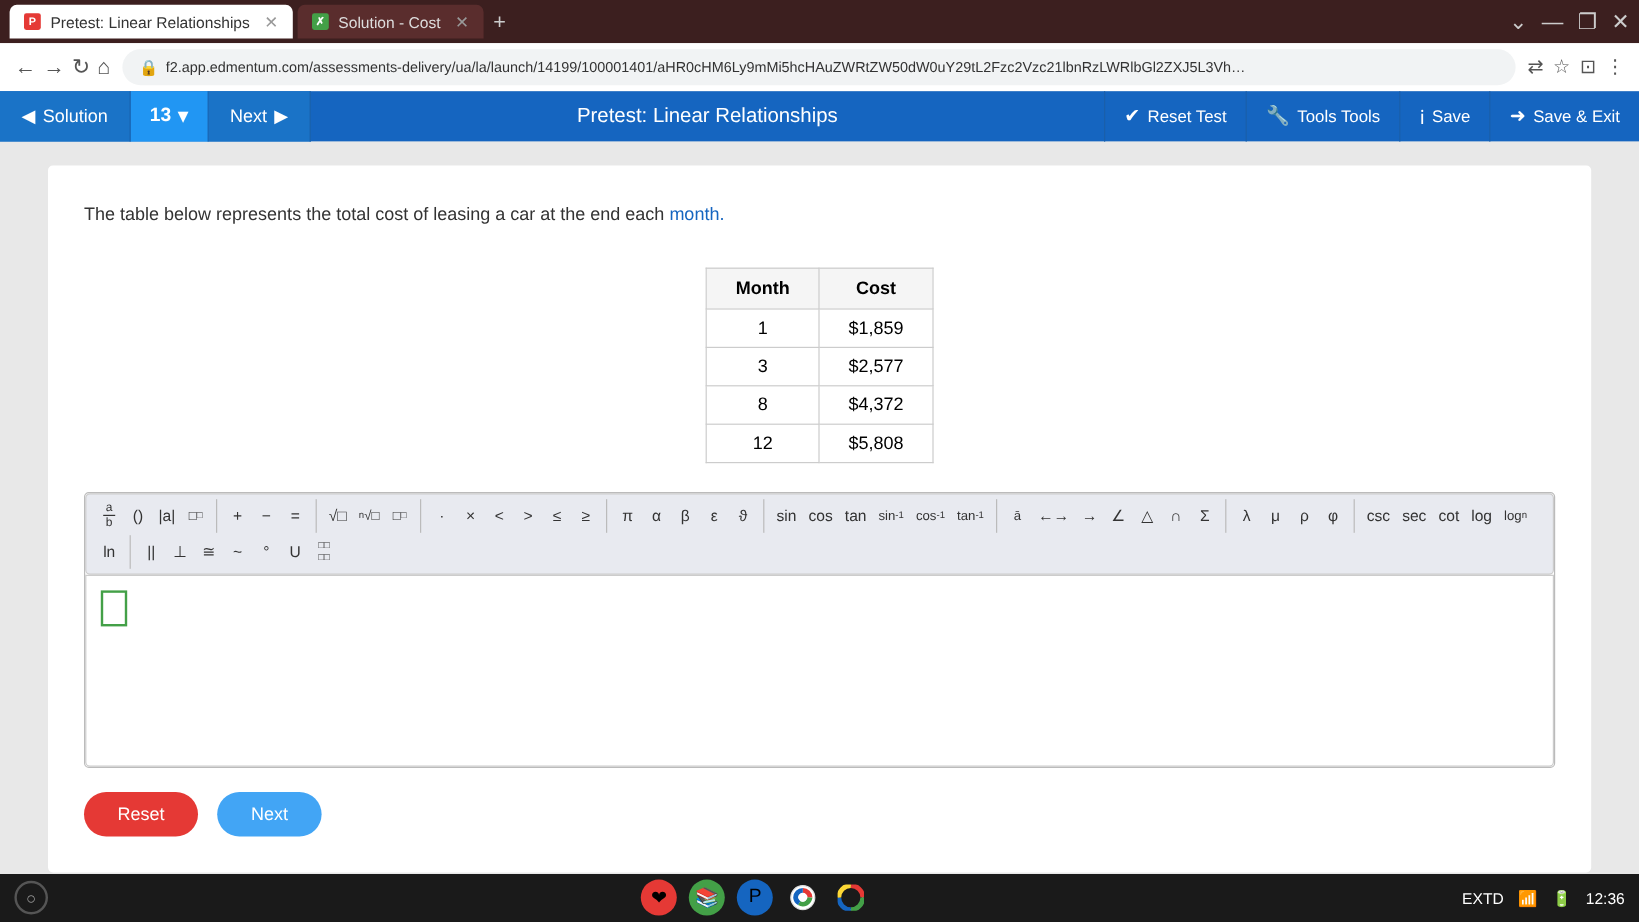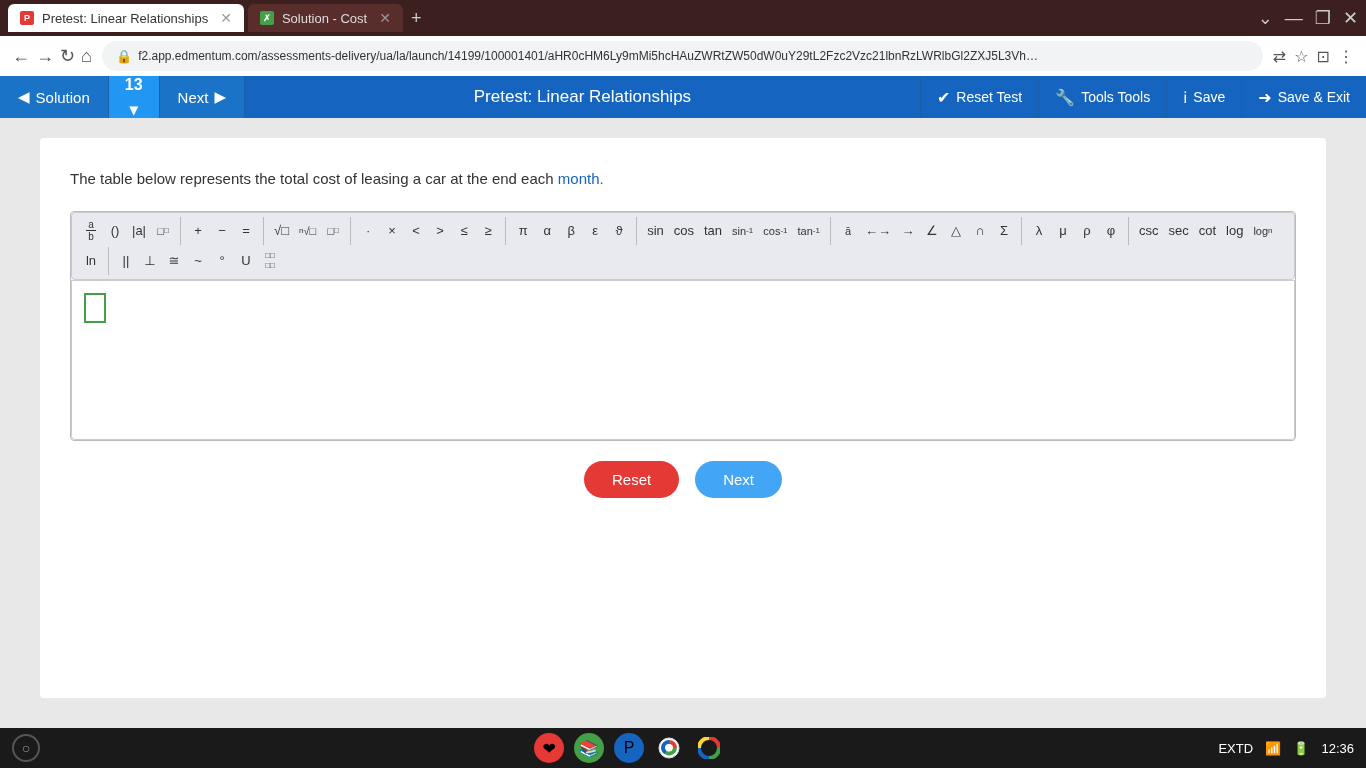--- a/index.html
+++ b/index.html
@@ -19,53 +19,53 @@
     .address-bar { background: #fff; height: 40px; display: flex; align-items: center; padding: 0 12px; gap: 10px; }
     .nav-icons { display: flex; gap: 6px; align-items: center; }
     .nav-btn { background: none; border: none; font-size: 18px; cursor: pointer; color: #555; }
     .url-bar { flex: 1; background: #f1f3f4; border-radius: 20px; height: 30px; display: flex; align-items: center; padding: 0 14px; font-size: 13px; color: #333; }
     .url-lock { margin-right: 6px; color: #555; }
     .address-actions { display: flex; gap: 8px; color: #555; font-size: 16px; }
 
     
     .app-header { background: #1565c0; height: 42px; display: flex; align-items: center; }
     .prev-btn { background: #1a73c7; border: none; color: white; height: 42px; padding: 0 18px; display: flex; align-items: center; gap: 6px; cursor: pointer; font-size: 15px; border-right: 1px solid #1a5faa; }
-    .question-selector { background: #2196f3; border: none; color: white; height: 42px; padding: 0 16px; display: flex; align-items: center; gap: 6px; cursor: pointer; font-size: 16px; font-weight: bold; border-right: 1px solid #1a5faa; flex-direction: column; }
+    .question-selector { background: #2196f3; border: none; color: white; height: 42px; padding: 0 16px; display: flex; align-items: center; gap: 6px; cursor: pointer; font-size: 16px; font-weight: bold; border-right: 1px solid #1a5faa; }
     .next-btn-header { background: #1a73c7; border: none; color: white; height: 42px; padding: 0 18px; display: flex; align-items: center; gap: 6px; cursor: pointer; font-size: 15px; border-right: 1px solid #1a5faa; }
     .page-title { flex: 1; text-align: center; color: white; font-size: 17px; font-weight: 500; }
     .header-actions { display: flex; height: 42px; }
     .header-action-btn { background: none; border: none; color: white; height: 42px; padding: 0 16px; display: flex; align-items: center; gap: 6px; cursor: pointer; font-size: 14px; border-left: 1px solid #1a5faa; }
     .header-action-btn .icon { font-size: 16px; }
 
     
     .main-content { background: #e8e8e8; padding: 20px 40px; }
     .question-card { background: white; border-radius: 4px; padding: 30px; min-height: 560px; }
 
-    .question-text { font-size: 15px; color: #333; margin-bottom: 20px; line-height: 1.5; }
+    .question-text { font-size: 15px; color: #333; margin-bottom: 32px; line-height: 1.5; }
     .question-text .highlight { color: #1565c0; }
 
     
     .data-table { margin: 0 auto 24px auto; border-collapse: collapse; }
     .data-table th { background: #f5f5f5; border: 1px solid #ccc; padding: 8px 24px; font-size: 15px; font-weight: bold; }
     .data-table td { border: 1px solid #ccc; padding: 7px 24px; font-size: 15px; text-align: center; }
 
     .equation-prompt { font-size: 15px; color: #333; margin-bottom: 16px; line-height: 1.5; }
     .equation-prompt em { font-style: italic; }
 
     
     .math-toolbar { background: #e8eaf0; border: 1px solid #ccc; border-radius: 4px; padding: 4px 8px; display: flex; align-items: center; gap: 2px; flex-wrap: wrap; margin-bottom: 0; }
     .math-btn { background: none; border: none; cursor: pointer; padding: 2px 4px; font-size: 13px; color: #333; display: inline-flex; align-items: center; justify-content: center; min-width: 22px; }
     .math-divider { width: 1px; height: 28px; background: #bbb; margin: 0 4px; }
 
     
     .equation-input-area { border: 1px solid #ccc; min-height: 160px; background: white; padding: 12px; border-radius: 0 0 4px 4px; cursor: text; }
     .equation-cursor { display: inline-block; width: 22px; height: 30px; border: 2px solid #43a047; vertical-align: middle; }
 
     
-    .button-row { display: flex; justify-content: center; gap: 16px; margin-top: 20px; }
+    .button-row { display: flex; gap: 16px; margin-top: 20px; }
     .reset-btn { background: #e53935; color: white; border: none; padding: 10px 28px; border-radius: 20px; font-size: 15px; cursor: pointer; }
     .next-btn-main { background: #42a5f5; color: white; border: none; padding: 10px 28px; border-radius: 20px; font-size: 15px; cursor: pointer; }
 
     
     .taskbar { background: #1a1a1a; height: 40px; display: flex; align-items: center; justify-content: space-between; padding: 0 12px; position: fixed; bottom: 0; width: 1366px; }
     .taskbar-left { display: flex; align-items: center; gap: 8px; }
     .taskbar-circle { width: 28px; height: 28px; border-radius: 50%; border: 2px solid #555; display: flex; align-items: center; justify-content: center; color: #999; font-size: 14px; }
     .taskbar-icons { display: flex; gap: 10px; align-items: center; }
     .taskbar-icon { width: 30px; height: 30px; border-radius: 50%; display: flex; align-items: center; justify-content: center; font-size: 16px; }
     .taskbar-right { display: flex; align-items: center; gap: 12px; color: white; font-size: 13px; }
@@ -147,20 +147,46 @@
   </div>
 </div>
 
 <div class="main-content">
   <div class="question-card">
 
     <p class="question-text">
       <span>The table below represents the total cost of leasing a car at the end each </span><span class="highlight">month.</span>
     </p>
 
+    <table class="data-table">
+      <thead>
+        <tr>
+          <th>Month</th>
+          <th>Cost</th>
+        </tr>
+      </thead>
+      <tbody id="table-body">
+      <tr>
+            <td>1</td>
+            <td>$1,859</td>
+          </tr>
+          <tr>
+            <td>3</td>
+            <td>$2,577</td>
+          </tr>
+          <tr>
+            <td>8</td>
+            <td>$4,372</td>
+          </tr>
+          <tr>
+            <td>12</td>
+            <td>$5,808</td>
+          </tr>
+        </tbody>
+    </table>
 
 
     <div class="math-input-container">
 
       <div class="math-toolbar">
 
         <button class="math-btn" title="Fraction">
           <span style="display:inline-flex;flex-direction:column;align-items:center;font-size:10px;">
             <span style="border-bottom:1px solid #333;padding:0 2px;">a</span>
             <span style="padding:0 2px;">b</span>

